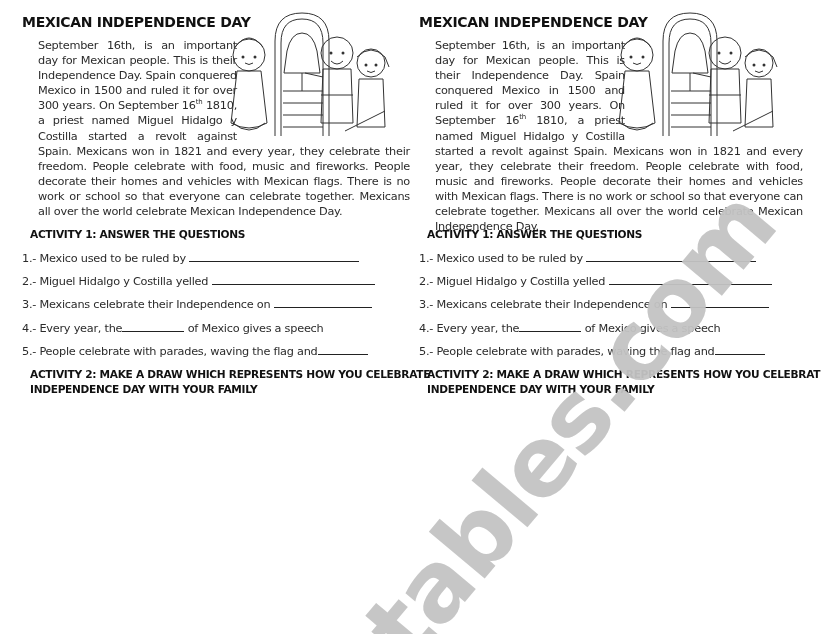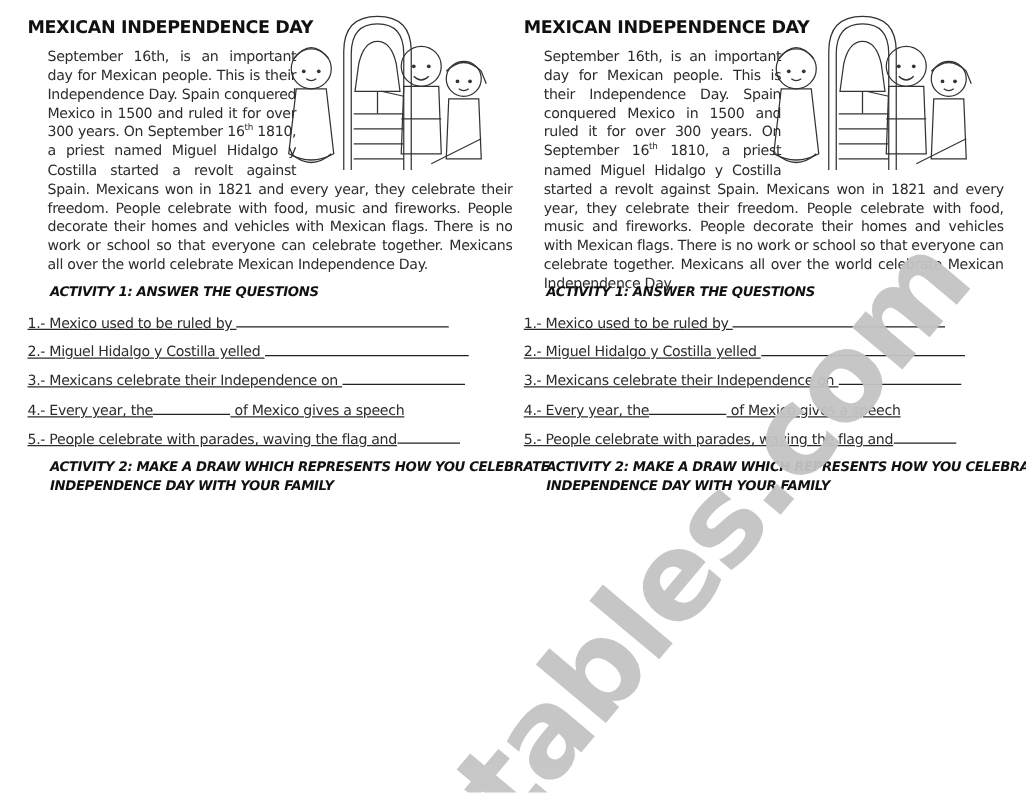--- a/index.html
+++ b/index.html
@@ -26,26 +26,26 @@
   .body-text {
     position: absolute; top: 38px; left: 16px; width: 100%;
     font-size: 11.3px; line-height: 15.1px; text-align: justify;
     letter-spacing: -0.25px; color: #2b2b2b;
   }
   .body-text .float-box { float: right; height: 97px; }
   .left .body-text .float-box { width: 173px; }
   .right .body-text .float-box { width: 178px; }
   .body-text sup { font-size: 7px; line-height: 0; }
   .act-heading {
-    position: absolute; left: 18px; font-weight: bold; font-size: 10.6px;
-    color: #111; letter-spacing: -0.3px; line-height: 15px; white-space: nowrap; font-style: italic;
+    position: absolute; left: 8px; font-weight: bold; font-size: 10.6px;
+    color: #111; letter-spacing: -0.3px; line-height: 15px; white-space: nowrap;
   }
   .q {
     position: absolute; left: 0; font-size: 11.3px; letter-spacing: -0.25px;
-    white-space: nowrap; color: #2b2b2b; text-decoration: underline;
+    white-space: nowrap; color: #2b2b2b;
   }
   .blank {
     display: inline-block; border-bottom: 1px solid #222; height: 11px;
     vertical-align: baseline;
   }
   .watermark {
     position: absolute; left: 250px; top: 380px;
     font-family: "DejaVu Sans", sans-serif; font-weight: bold;
     font-size: 96px; color: #c4c4c4; white-space: nowrap;
     transform-origin: 0 0; transform: rotate(-50deg);

